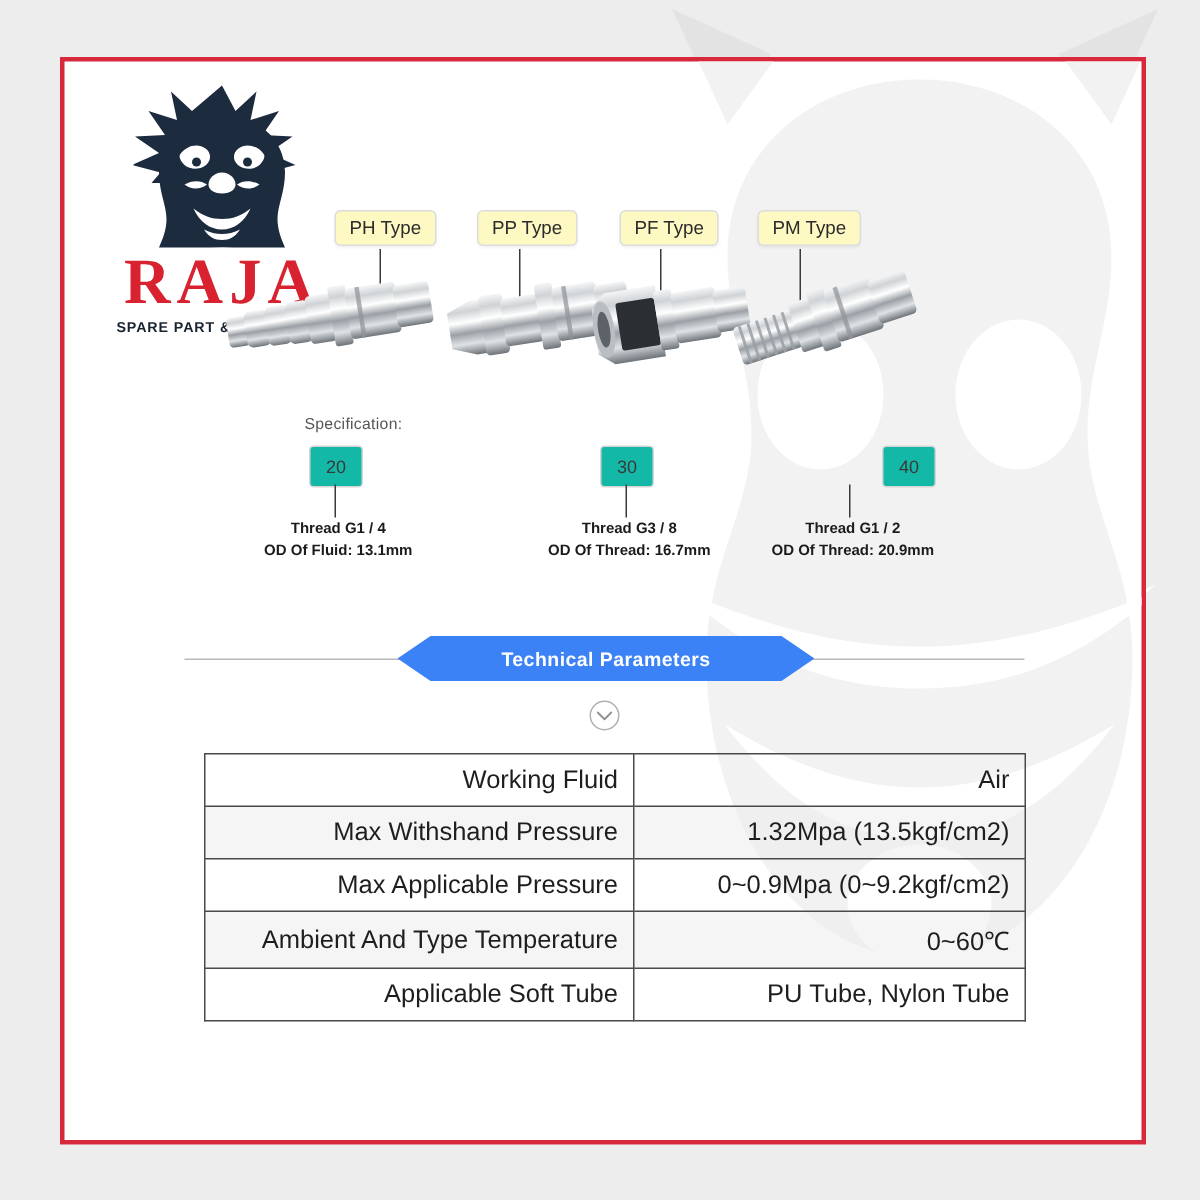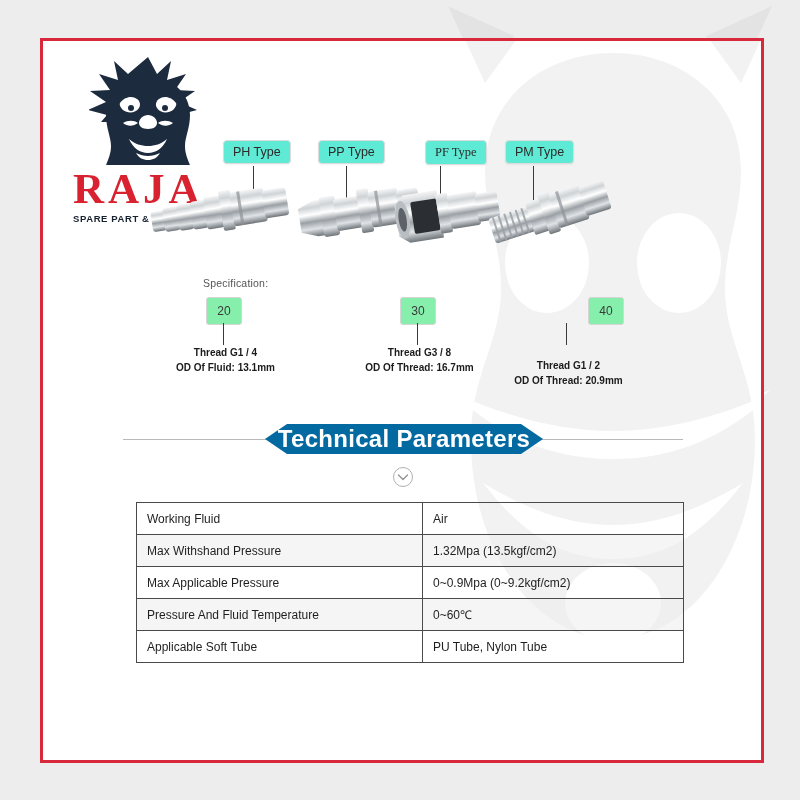--- a/index.html
+++ b/index.html
@@ -18,70 +18,71 @@
     background:#ffffff;border:3px solid #d8283c;box-sizing:border-box;
     z-index:1;overflow:hidden;
   }
   .page-wm{
     position:absolute;left:290px;top:-78px;width:560px;height:880px;
     pointer-events:none;
   }
   .inner{position:absolute;inset:0;z-index:2;}
 
   
-  .logo{position:absolute;left:30px;top:12px;width:150px;text-align:left;}
+  .logo{position:absolute;left:30px;top:12px;width:150px;text-align:center;}
   .logo svg{display:block;margin:0 auto;}
   .logo-word{
     color:#d8222f;font-family:"Liberation Serif", serif;font-weight:700;
     font-size:43px;letter-spacing:4px;line-height:1;margin-top:2px;
   }
   .logo-tag{
     color:#17212f;font-size:9.5px;font-weight:700;letter-spacing:0.6px;
     margin-top:3px;
   }
 
   
   .callout{
-    position:absolute;background:#5eead4;border:1px solid #dcdcdc;border-radius:4px;
+    position:absolute;background:#fef9c3;border:1px solid #dcdcdc;border-radius:4px;
     padding:4px 9px;font-size:12.5px;color:#2b2b2b;white-space:nowrap;
     box-shadow:0 1px 2px rgba(0,0,0,0.05);
   }
   .leader{position:absolute;width:1px;background:#3a3a3a;}
 
   .prod{position:absolute;}
 
   
   .spec-label{
     position:absolute;font-size:10.5px;color:#555;letter-spacing:.2px;
   }
   .specbox{
-    position:absolute;background:#86efac;border:1px solid #d5d5d5;border-radius:3px;
+    position:absolute;background:#14b8a6;border:1px solid #d5d5d5;border-radius:3px;
     width:34px;height:26px;line-height:26px;text-align:center;
     font-size:12px;color:#3a3a3a;
   }
   .threadtxt{
     position:absolute;text-align:center;font-size:10px;font-weight:700;
     color:#1b1b1b;line-height:1.45;white-space:nowrap;
   }
 
   
   .rule{position:absolute;height:1px;background:#b9b9b9;}
   .banner{
-    position:absolute;height:30px;background:#0369a1;color:#fff;
-    font-size:24px;font-weight:700;letter-spacing:.3px;
+    position:absolute;height:30px;background:#3b82f6;color:#fff;
+    font-size:13px;font-weight:700;letter-spacing:.3px;
     display:flex;align-items:center;justify-content:center;
     clip-path:polygon(0% 50%, 22px 0%, calc(100% - 22px) 0%, 100% 50%,
                       calc(100% - 22px) 100%, 22px 100%);
   }
   .chev-wrap{position:absolute;width:22px;height:22px;}
 
   
   .tbl{
-    position:absolute;border-collapse:collapse;font-size:12px;color:#1e1e1e;
+    position:absolute;border-collapse:collapse;font-size:17px;color:#1e1e1e;
     background:transparent;
+    text-align:right;
   }
   .tbl td{
     border:1px solid #4a4a4a;padding:7px 10px;height:17px;vertical-align:middle;
     font-weight:400;
   }
   .tbl td.k{width:265px;}
   .tbl tr:nth-child(even) td{background:rgba(236,236,236,.55);}
 </style>
 </head>
 <body>
@@ -183,21 +184,21 @@
           <rect x="28" y="18" width="16" height="40" rx="3" fill="url(#ch)"></rect>
           <rect x="42" y="22" width="26" height="32" rx="3" fill="url(#ch)"></rect>
           <rect x="66" y="16" width="12" height="44" rx="2" fill="url(#ch)"></rect>
           <rect x="77" y="20" width="30" height="36" rx="3" fill="url(#ch)"></rect>
           <rect x="105" y="23" width="22" height="30" rx="3" fill="url(#ch)"></rect>
           <rect x="84" y="20" width="3" height="36" fill="#8d9398" opacity=".7"></rect>
         </g>
       </svg>
     </div>
 
-    <div class="callout" style="left:382px;top:99px;font-family:Liberation Serif, serif;">PF Type</div>
+    <div class="callout" style="left:370px;top:99px;">PF Type</div>
     <div class="leader" style="left:397px;top:125px;height:33px;"></div>
     <div class="prod" style="left:345px;top:132px;">
       <svg width="140" height="76" viewBox="0 0 140 76">
         <g transform="rotate(-9 70 38)">
           <path d="M8 22 L18 14 L52 14 L52 62 L18 62 L8 54 Z" fill="url(#ch)"></path>
           <ellipse cx="14" cy="38" rx="7" ry="19" fill="#b9bec2"></ellipse>
           <ellipse cx="14" cy="38" rx="4" ry="12" fill="#5c6267"></ellipse>
           <rect x="24" y="22" width="26" height="32" rx="2" fill="#2b2f33"></rect>
           <rect x="50" y="18" width="12" height="40" rx="2" fill="url(#ch)"></rect>
           <rect x="61" y="21" width="30" height="34" rx="3" fill="url(#ch)"></rect>
@@ -240,21 +241,21 @@
 
     <div class="specbox" style="left:357px;top:256px;">30</div>
     <div class="leader" style="left:374px;top:282px;height:22px;"></div>
     <div class="threadtxt" style="left:284px;top:305px;width:185px;">
       <div>Thread G3 / 8</div>
       <div>OD Of Thread: 16.7mm</div>
     </div>
 
     <div class="specbox" style="left:506px;top:256px;margin-left:39px;">40</div>
     <div class="leader" style="left:523px;top:282px;height:22px;"></div>
-    <div class="threadtxt" style="left:433px;top:305px;width:185px;margin-top:13px;">
+    <div class="threadtxt" style="left:433px;top:305px;width:185px;">
       <div>Thread G1 / 2</div>
       <div>OD Of Thread: 20.9mm</div>
     </div>
 
     <div class="rule" style="left:80px;top:398px;width:560px;"></div>
     <div class="banner" style="left:222px;top:383px;width:278px;">Technical Parameters</div>
 
     <div class="chev-wrap" style="left:349px;top:425px;">
       <svg width="22" height="22" viewBox="0 0 22 22">
         <circle cx="11" cy="11" r="9.5" fill="none" stroke="#b0b0b0" stroke-width="1"></circle>
@@ -270,21 +271,21 @@
         </tr>
         <tr>
           <td class="k">Max Withshand Pressure</td>
           <td>1.32Mpa (13.5kgf/cm2)</td>
         </tr>
         <tr>
           <td class="k">Max Applicable Pressure</td>
           <td>0~0.9Mpa (0~9.2kgf/cm2)</td>
         </tr>
         <tr>
-          <td class="k">Pressure And Fluid Temperature</td>
+          <td class="k">Ambient And Type Temperature</td>
           <td>0~60℃</td>
         </tr>
         <tr>
           <td class="k">Applicable Soft Tube</td>
           <td>PU Tube, Nylon Tube</td>
         </tr>
       </tbody>
     </table>
 
   </div>

